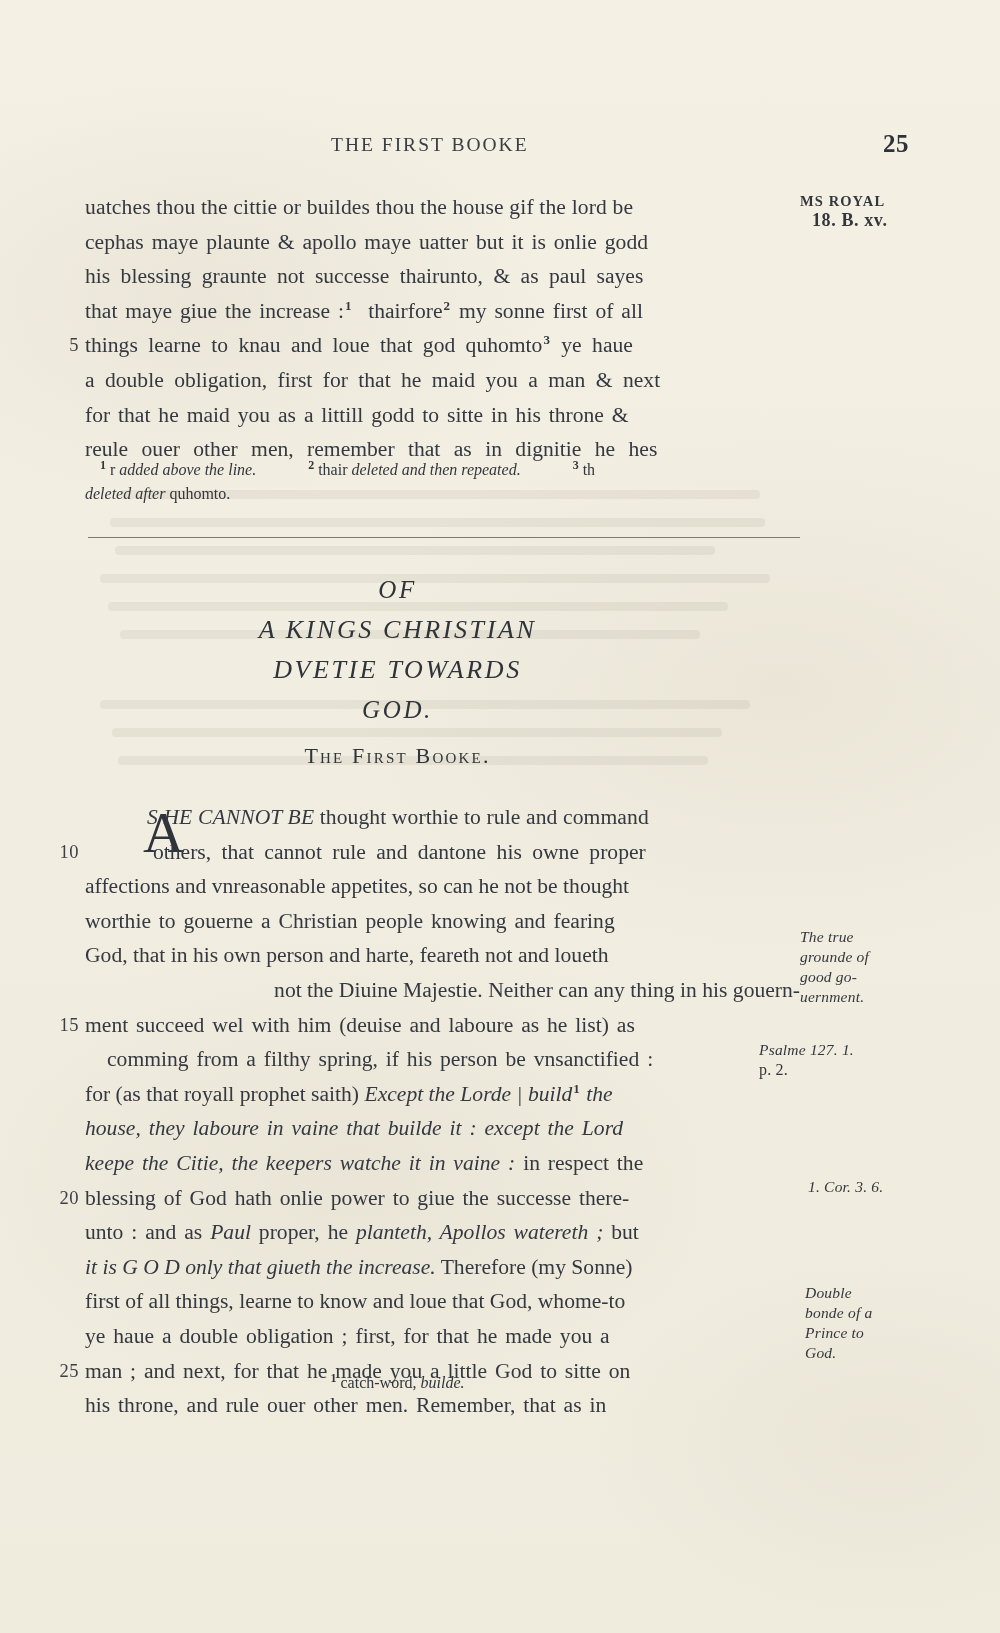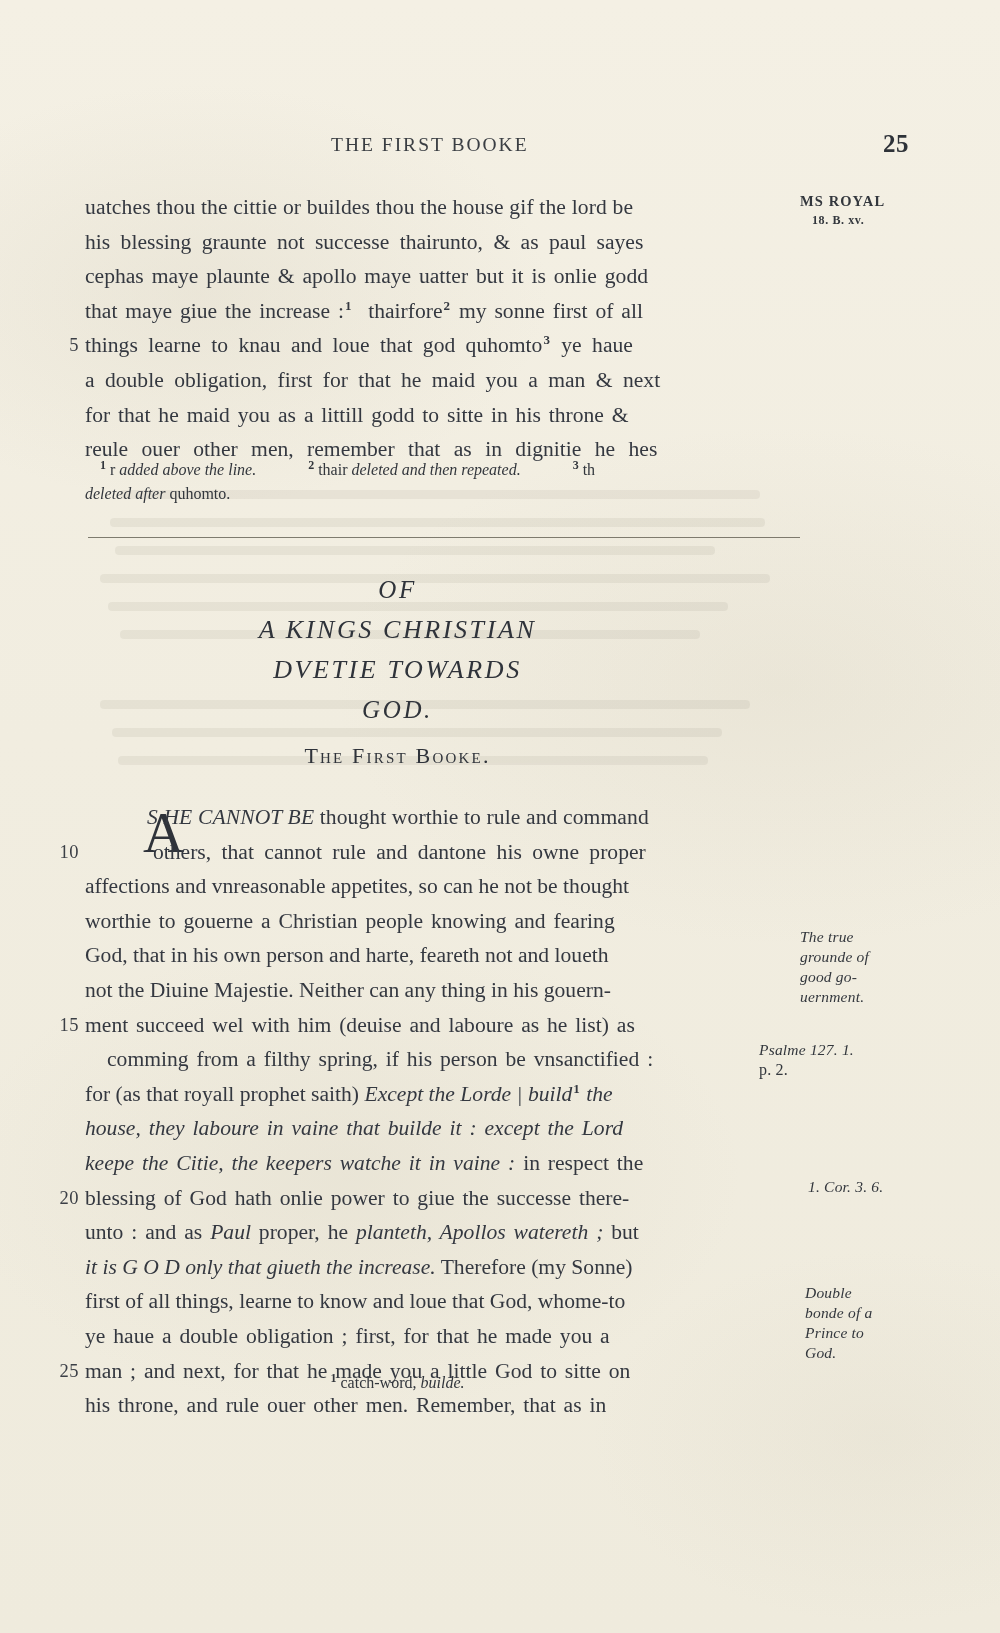--- a/index.html
+++ b/index.html
@@ -254,26 +254,26 @@
       <span class="rh-title">THE FIRST BOOKE</span>
       <span class="rh-folio">25</span>
     </div>
 
     <div class="textblock" id="ms-block">
 
       <div class="tline ws1">
         <span>uatches thou the cittie or buildes thou the house gif the lord be</span>
       </div>
 
+      <div class="tline ws2">
+        <span>cephas maye plaunte &amp; apollo maye uatter but it is onlie godd</span>
+      </div>
+
       <div class="tline ws3">
         <span>his blessing graunte not successe thairunto, &amp; as paul sayes</span>
-      </div>
-
-      <div class="tline ws2">
-        <span>cephas maye plaunte &amp; apollo maye uatter but it is onlie godd</span>
       </div>
 
       <div class="tline ws2">
         <span>that maye giue the increase :</span><sup class="note">1</sup>&nbsp; <span>thairfore</span><sup class="note">2</sup> <span>my sonne first of all</span>
       </div>
 
       <div class="tline ws3">
         <span class="lnum">5</span>
         <span>things learne to knau and loue that god quhomto</span><sup class="note">3</sup> <span>ye haue</span>
       </div>
@@ -286,21 +286,21 @@
         <span>for that he maid you as a littill godd to sitte in his throne &amp;</span>
       </div>
 
       <div class="tline ws4">
         <span>reule ouer other men, remember that as in dignitie he hes</span>
       </div>
     </div>
 
     <div class="margin-note" style="left:800px; top:192px; width:160px;">
       <div class="mn-caps">MS ROYAL</div>
-      <div class="mn-bold" style="font-size:12px; padding-left:12px;">18. B. xv.</div>
+      <div class="mn-bold" style="font-size:18px; padding-left:12px;">18. B. xv.</div>
     </div>
 
     <div class="apparatus">
       <span class="seg"><sup>1</sup> <span>r</span> <span class="ital">added above the line.</span></span><span class="ap-gap-a"></span><span class="seg"><sup>2</sup> <span>thair</span> <span class="ital">deleted and then repeated.</span></span><span class="ap-gap-b"></span><span class="seg"><sup>3</sup> <span>th</span></span><br>
       <span class="ital" style="margin-left:-15px;">deleted after</span> <span>quhomto.</span>
     </div>
 
     <div class="divider"></div>
 
     <div class="title-block">
@@ -331,21 +331,21 @@
       </div>
 
       <div class="tline ws2">
         <span>worthie to gouerne a Christian people knowing and fearing</span>
       </div>
 
       <div class="tline" style="letter-spacing:0px;">
         <span>God, that in his own person and harte, feareth not and loueth</span>
       </div>
 
-      <div class="tline" style="letter-spacing:0px;">
+      <div class="tline" style="letter-spacing:0px;text-align:right;">
         <span>not the Diuine Majestie.   Neither can any thing in his gouern-</span>
       </div>
 
       <div class="tline ws2">
         <span class="lnum">15</span>
         <span>ment succeed wel with him (deuise and laboure as he list) as</span>
       </div>
 
       <div class="tline ws2" style="padding-left:22px;">
         <span>comming from a filthy spring, if his person be vnsanctified :</span>

